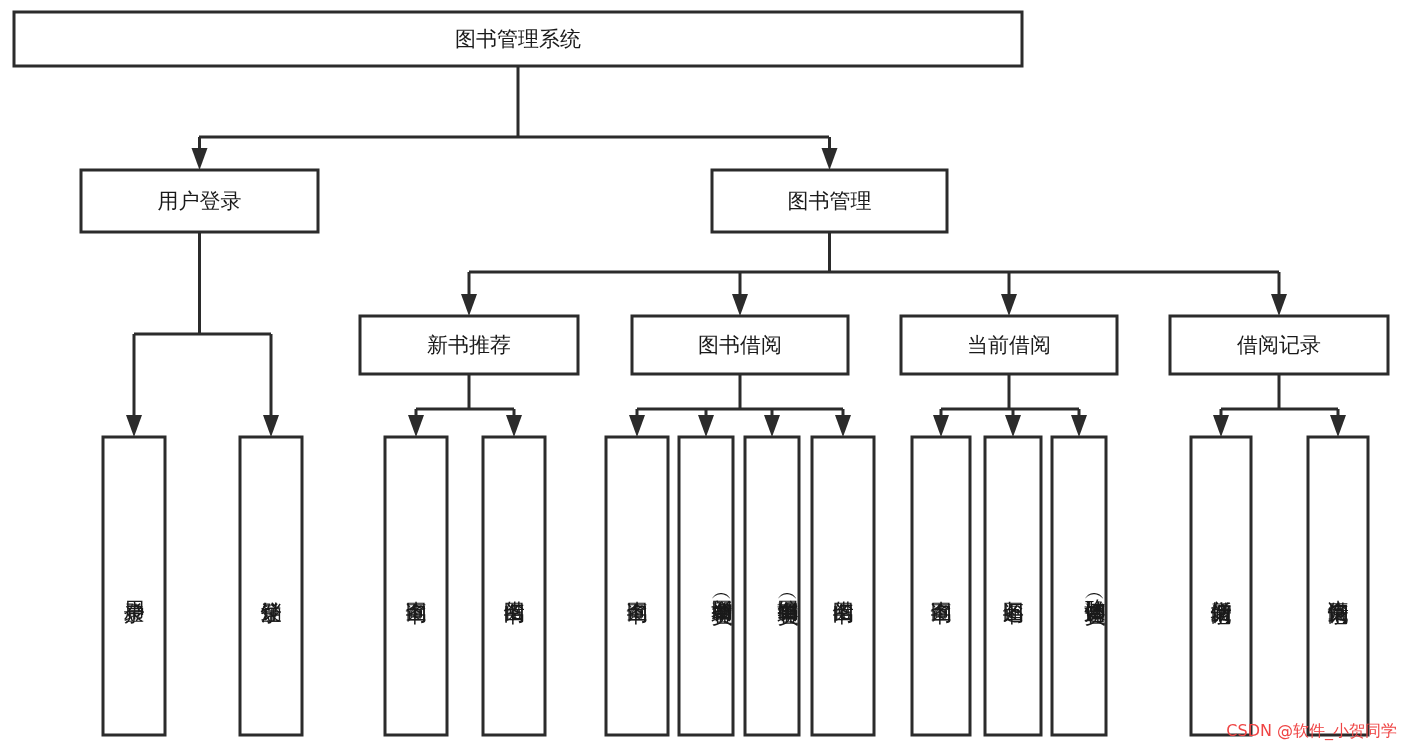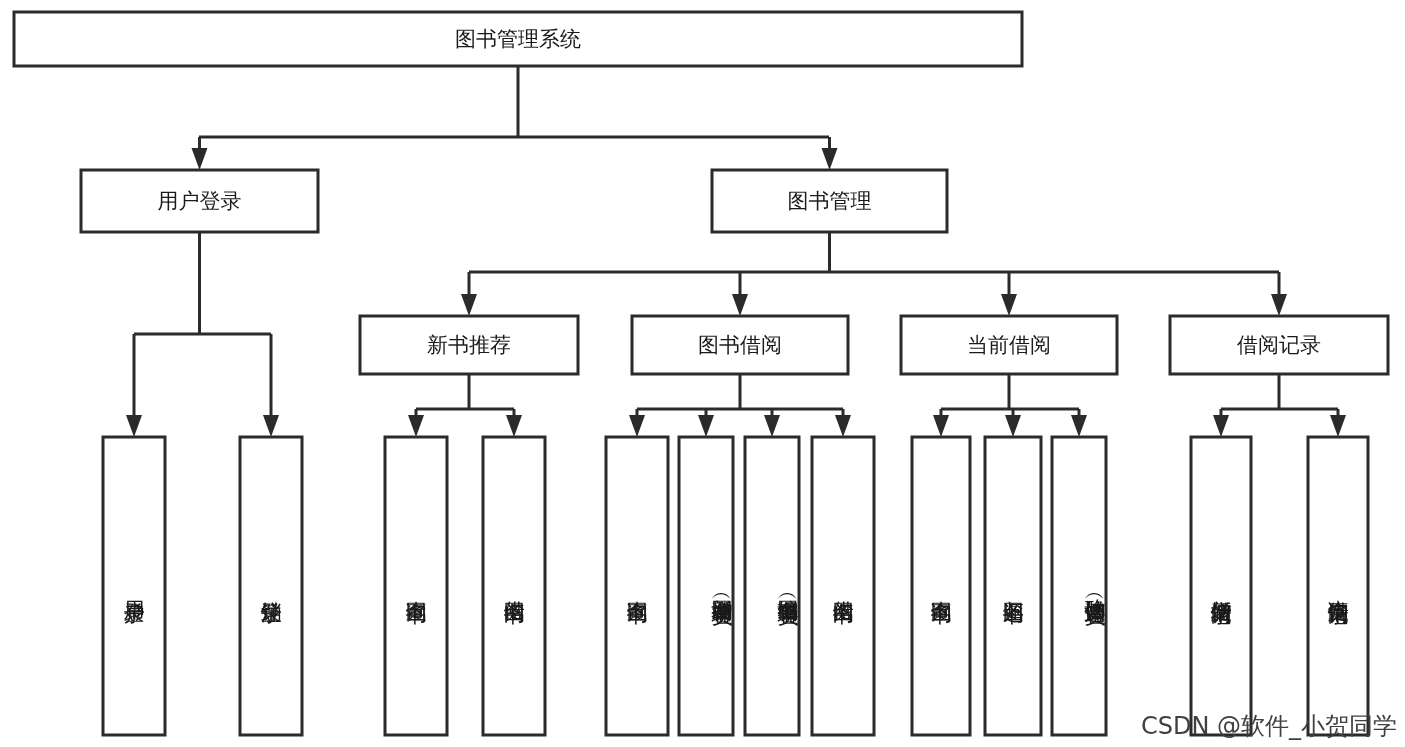--- a/index.html
+++ b/index.html
@@ -66,22 +66,22 @@
     pointer-events: none;
   }
   .vlabel.center {
     align-items: center;
   }
   .watermark {
     position: absolute;
     right: 8px;
     bottom: 5px;
     font-family: "DejaVu Sans", "Liberation Sans", sans-serif;
-    font-size: 24px;
-    color: #404040;
+    font-size: 16px;
+    color: #ef4444;
     white-space: nowrap;
     user-select: none;
   }
 </style>
 </head>
 <body>
 
 <div id="diagram-root">
 
   <svg id="flow-svg" viewBox="0 0 1405 747" xmlns="http://www.w3.org/2000/svg">

